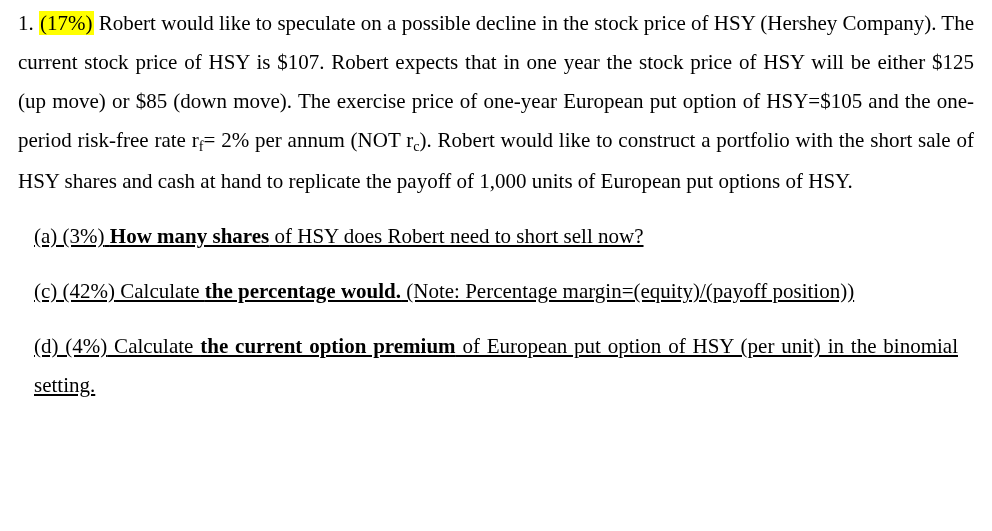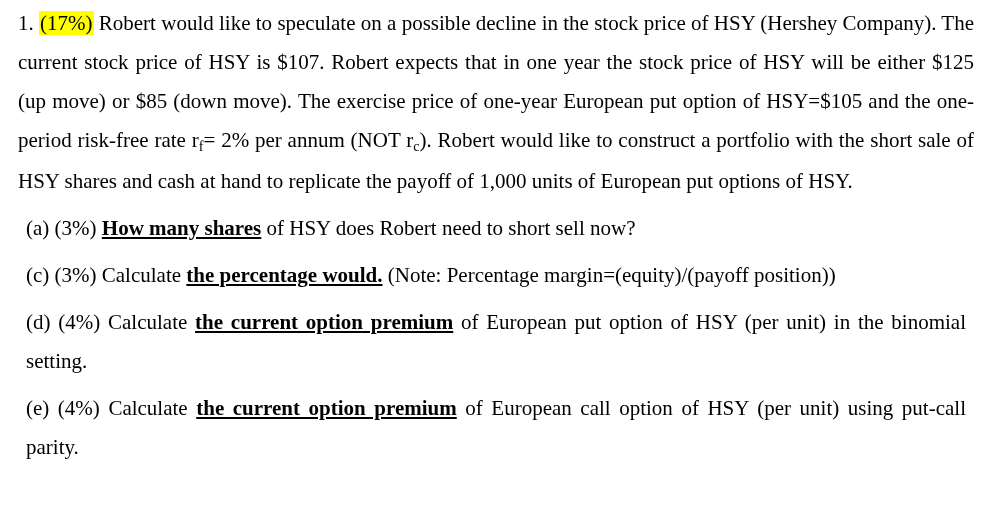--- a/index.html
+++ b/index.html
@@ -28,22 +28,23 @@
     text-justify: inter-word;
     margin: 0;
   }
   .hl {
     background: #ffff00;
     padding: 0 1px;
   }
   .sub {
     font-size: 21px;
     line-height: 39px;
-    margin: 8px;
+    margin: 16px;
     text-align: left;
+    text-decoration: underline;
   }
   .sub.justified {
     text-align: justify;
     text-justify: inter-word;
   }
   .bu {
     font-weight: bold;
     text-decoration: underline;
   }
   .sub-part {
@@ -60,19 +61,18 @@
 </head>
 <body>
 
 <div class="page">
 
   <p class="q-main"><span class="nowrap">1.</span> <span class="hl">(17%)</span> <span>Robert would like to speculate on a possible decline in the stock price of HSY (Hershey Company). The current stock price of HSY is $107. Robert expects that in one year the stock price of HSY will be either $125 (up move) or $85 (down move). The exercise price of one-year European put option of HSY=$105 and the one-period risk-free rate r</span><sub>f</sub><span>= 2% per annum (NOT r</span><sub>c</sub><span>). Robert would like to construct a portfolio with the short sale of HSY shares and cash at hand to replicate the payoff of 1,000 units of European put options of HSY.</span></p>
 
   <p class="sub"><span class="sub-part">(a) (3%)</span> <span class="bu">How many shares</span><span> of HSY does Robert need to short sell now?</span></p>
 
 
-  <p class="sub"><span class="sub-part">(c) (3%)</span><span> Calculate </span><span class="bu">the percentage would.</span><span> (Note: Percentage margin=(equity)/(payoff position))</span></p>
+  <p class="sub"><span class="sub-part">(c) (42%)</span><span> Calculate </span><span class="bu">the percentage would.</span><span> (Note: Percentage margin=(equity)/(payoff position))</span></p>
 
   <p class="sub justified"><span class="sub-part">(d) (4%)</span><span> Calculate </span><span class="bu">the current option premium</span><span> of European put option of HSY (per unit) in the binomial setting.</span></p>
 
-  <p class="sub justified"><span class="sub-part">(e) (4%)</span><span> Calculate </span><span class="bu">the current option premium</span><span> of European call option of HSY (per unit) using put-call parity.</span></p>
 
 </div>
 
 </body></html>

